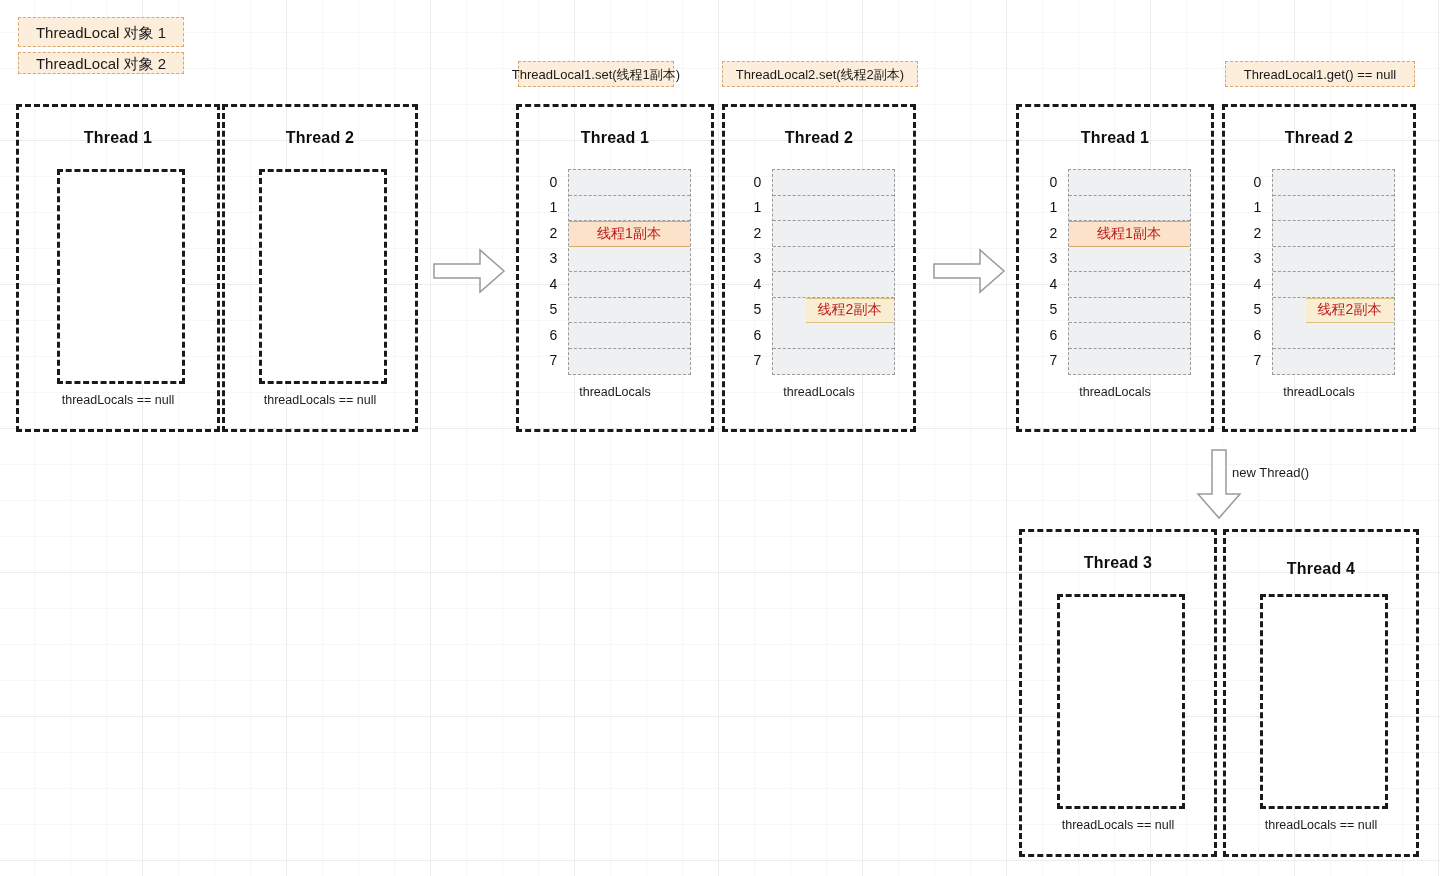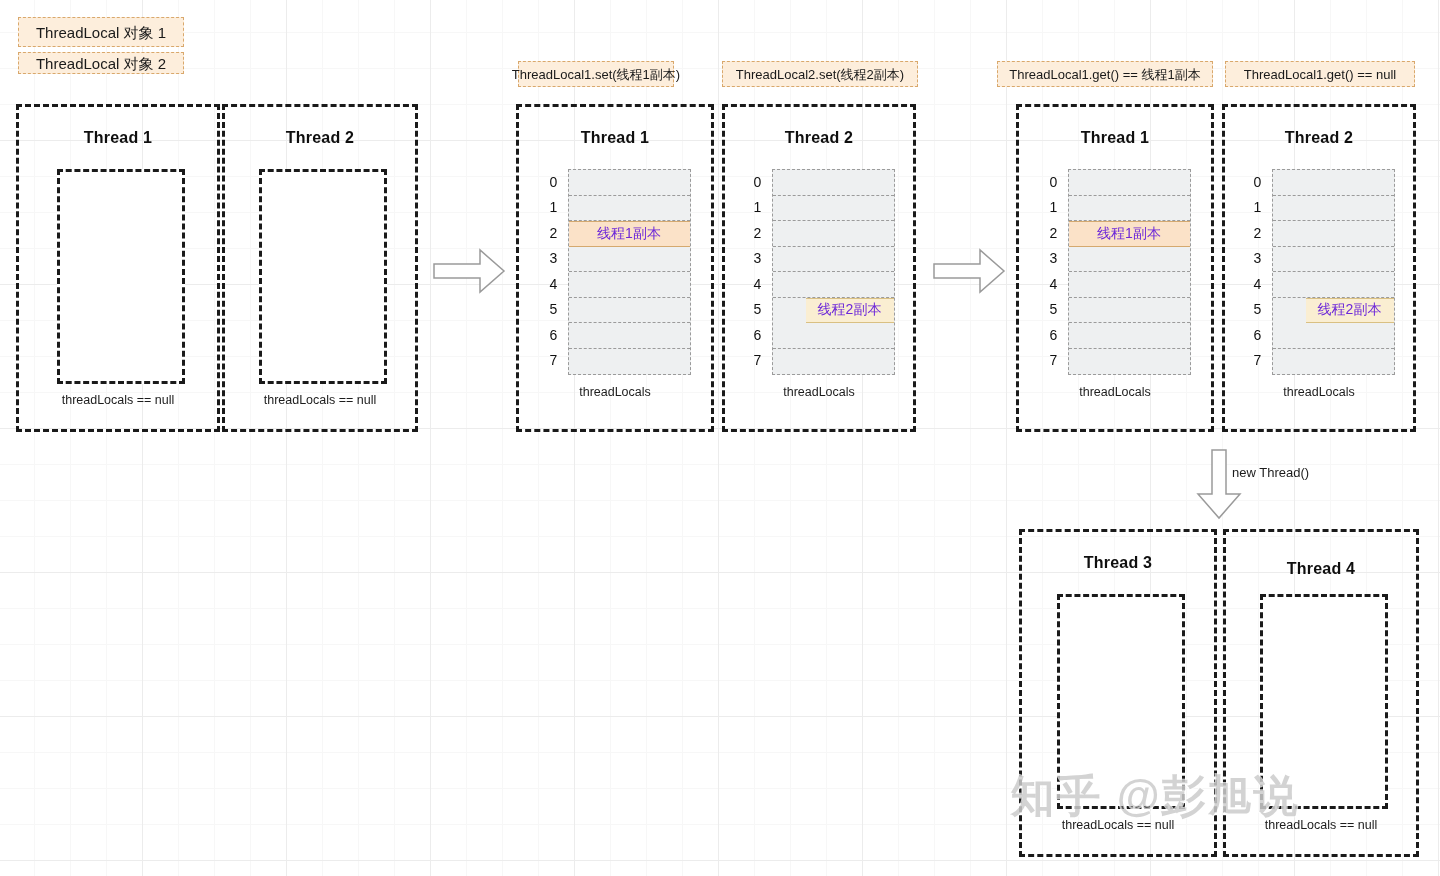--- a/index.html
+++ b/index.html
@@ -78,21 +78,21 @@
     overflow: hidden;
   }
   .slot {
     box-sizing: border-box;
     height: 25.5px;
     border-bottom: 1px dashed #9b9b9b;
     display: flex;
     align-items: center;
     justify-content: center;
     font-size: 14px;
-    color: #6d28d9;
+    color: #b91c1c;
     background: #eef0f1;
   }
   .slot:last-child { border-bottom: none; }
   .slot.hl-a {
     background: #fbe2c8;
     border-top: 1px solid #d5a96f;
     border-bottom: 1px solid #d5a96f;
   }
   .slot.hl-b {
     background: #faeed2;
@@ -150,21 +150,20 @@
 </style>
 </head>
 <body>
 
 <div id="canvas">
 
 <div class="chip" style="left: 18px; top: 17px; width: 166px; height: 30px;">ThreadLocal 对象 1</div>
     <div class="chip" style="left: 18px; top: 52px; width: 166px; height: 22px;">ThreadLocal 对象 2</div>
     <div class="chip" style="left: 518px; top: 61px; width: 156px; height: 26px; font-size: 13px;">ThreadLocal1.set(线程1副本)</div>
     <div class="chip" style="left: 722px; top: 61px; width: 196px; height: 26px; font-size: 13px;">ThreadLocal2.set(线程2副本)</div>
-    <div class="chip" style="left: 997px; top: 61px; width: 216px; height: 26px; font-size: 13px;">ThreadLocal1.get() == 线程1副本</div>
     <div class="chip" style="left: 1225px; top: 61px; width: 190px; height: 26px; font-size: 13px;">ThreadLocal1.get() == null</div>
     <div class="group" style="left: 16px; top: 104px; width: 204px; height: 328px;">
       <div class="thread-title" style="top: 22px;">Thread 1</div>
       <div class="plain-box" style="left: 38px; top: 62px; width: 128px; height: 215px;"></div>
       <div class="caption" style="top: 286px;">threadLocals == null</div>
     </div>
     <div class="group" style="left: 222px; top: 104px; width: 196px; height: 328px;">
       <div class="thread-title" style="top: 22px;">Thread 2</div>
       <div class="plain-box" style="left: 34px; top: 62px; width: 128px; height: 215px;"></div>
       <div class="caption" style="top: 286px;">threadLocals == null</div>
@@ -278,14 +277,13 @@
     <div class="arrow-h" style="left: 432px; top: 248px; width: 74px; height: 46px;"><svg width="74" height="46" viewBox="0 0 74 46">
         <path d="M2,16 L48,16 L48,2 L72,23 L48,44 L48,30 L2,30 Z" fill="#ffffff" stroke="#9a9a9a" stroke-width="1.5" stroke-linejoin="miter"></path>
       </svg></div>
     <div class="arrow-h" style="left: 932px; top: 248px; width: 74px; height: 46px;"><svg width="74" height="46" viewBox="0 0 74 46">
         <path d="M2,16 L48,16 L48,2 L72,23 L48,44 L48,30 L2,30 Z" fill="#ffffff" stroke="#9a9a9a" stroke-width="1.5" stroke-linejoin="miter"></path>
       </svg></div>
     <div class="arrow-v" style="left: 1196px; top: 448px; width: 46px; height: 72px;"><svg width="46" height="72" viewBox="0 0 46 72">
         <path d="M16,2 L30,2 L30,46 L44,46 L23,70 L2,46 L16,46 Z" fill="#ffffff" stroke="#9a9a9a" stroke-width="1.5" stroke-linejoin="miter"></path>
       </svg></div>
     <div class="arrow-label" style="left: 1232px; top: 465px;">new Thread()</div>
-    <div class="watermark" style="left: 1155px; top: 796px; transform: translate(-50%, -50%);">知乎 @彭旭说</div>
   </div>
 
 </body></html>

